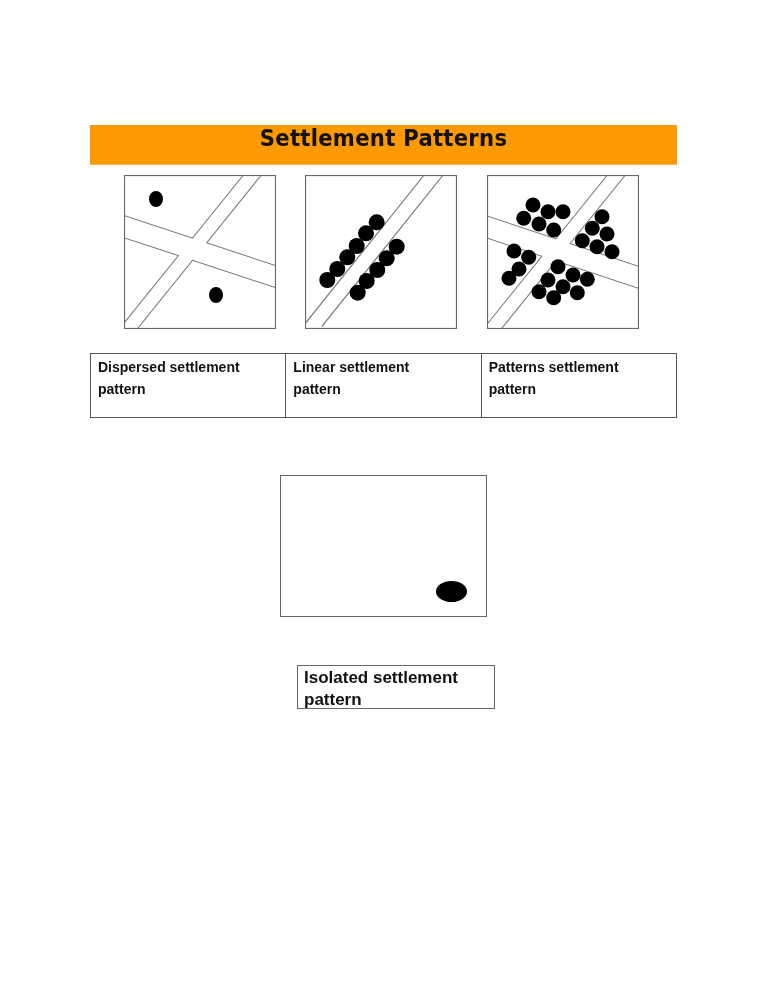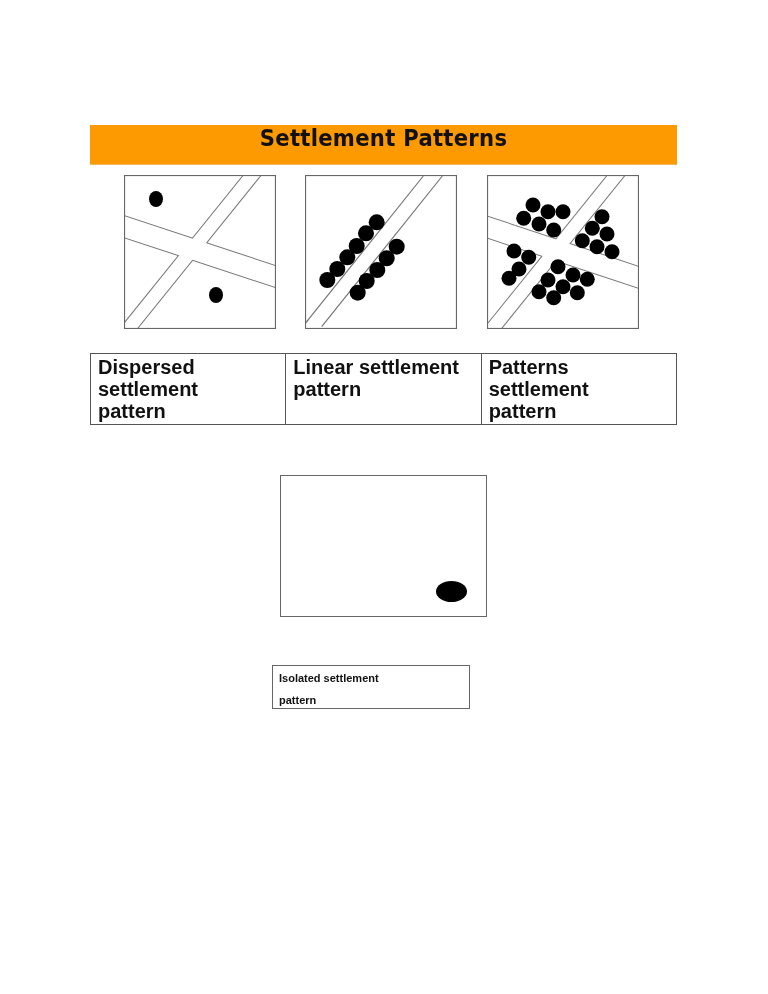--- a/index.html
+++ b/index.html
@@ -2,24 +2,24 @@
 <html><head>
   <meta charset="utf-8">
   <style>
     html, body { margin: 0; padding: 0; background: #ffffff; }
     body { width: 768px; height: 994px; position: relative; overflow: hidden; font-family: "Liberation Sans", "DejaVu Sans", sans-serif; }
     .banner { position: absolute; left: 90px; top: 101px; width: 587px; height: 39px; background: #fd9a01; border-bottom: 1px solid #f0b860; display: flex; align-items: flex-start; justify-content: center; margin-top: 24px; }
     .banner-title { font-family: "DejaVu Sans", sans-serif; font-size: 23px; font-weight: bold; color: #111; letter-spacing: 0.3px; transform: scaleX(0.92); }
     .figure { position: absolute; top: 175px; width: 152px; height: 154px; }
     .figure svg { display: block; }
     .label-table { position: absolute; left: 90px; top: 353px; width: 587px; height: 65px; border-collapse: collapse; table-layout: fixed; }
-    .label-table td { border: 1px solid #555; vertical-align: top; padding: 2px 7px; font-family: "Liberation Sans", sans-serif; font-weight: bold; font-size: 20px; line-height: 22px; color: #111; }
+    .label-table td { border: 1px solid #555; vertical-align: top; padding: 2px 7px; font-family: "Liberation Sans", sans-serif; font-weight: bold; font-size: 14px; line-height: 22px; color: #111; }
     .iso-frame { position: absolute; left: 280px; top: 475px; width: 207px; height: 142px; border: 1px solid #666; box-sizing: border-box; }
     .iso-oval { position: absolute; left: 155px; top: 105px; width: 31px; height: 21px; border-radius: 50%; background: #000; }
-    .iso-label { position: absolute; left: 272px; top: 665px; width: 198px; height: 44px; border: 1px solid #666; box-sizing: border-box; padding: 1px 6px; font-family: "Liberation Sans", sans-serif; font-weight: bold; font-size: 11px; line-height: 22px; color: #111; }
+    .iso-label { position: absolute; left: 297px; top: 665px; width: 198px; height: 44px; border: 1px solid #666; box-sizing: border-box; padding: 1px 6px; font-family: "Liberation Sans", sans-serif; font-weight: bold; font-size: 17px; line-height: 22px; color: #111; }
   </style>
 </head>
 <body>
 
 <div class="banner">
   <span class="banner-title">Settlement Patterns</span>
 </div>
 
 <div class="figure" style="left:124px;">
   <svg width="152" height="154" viewBox="124 175 152 154" xmlns="http://www.w3.org/2000/svg">

